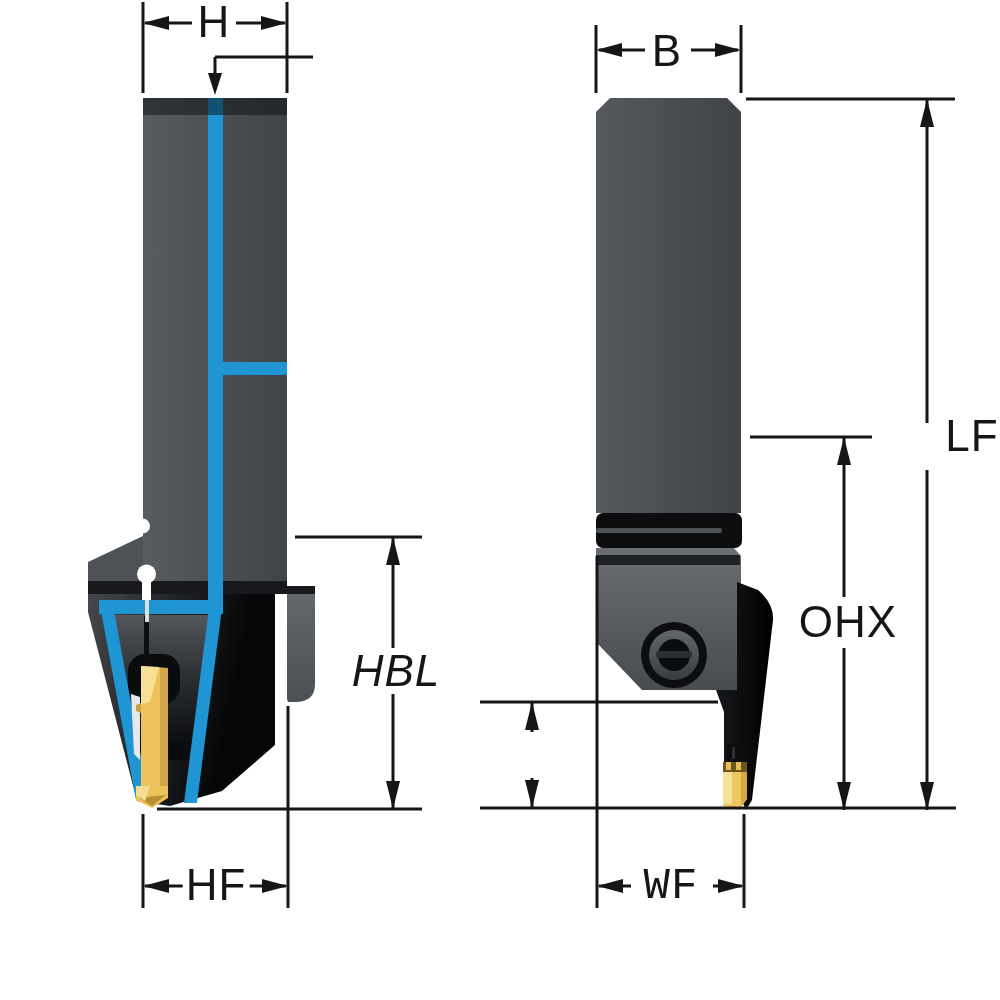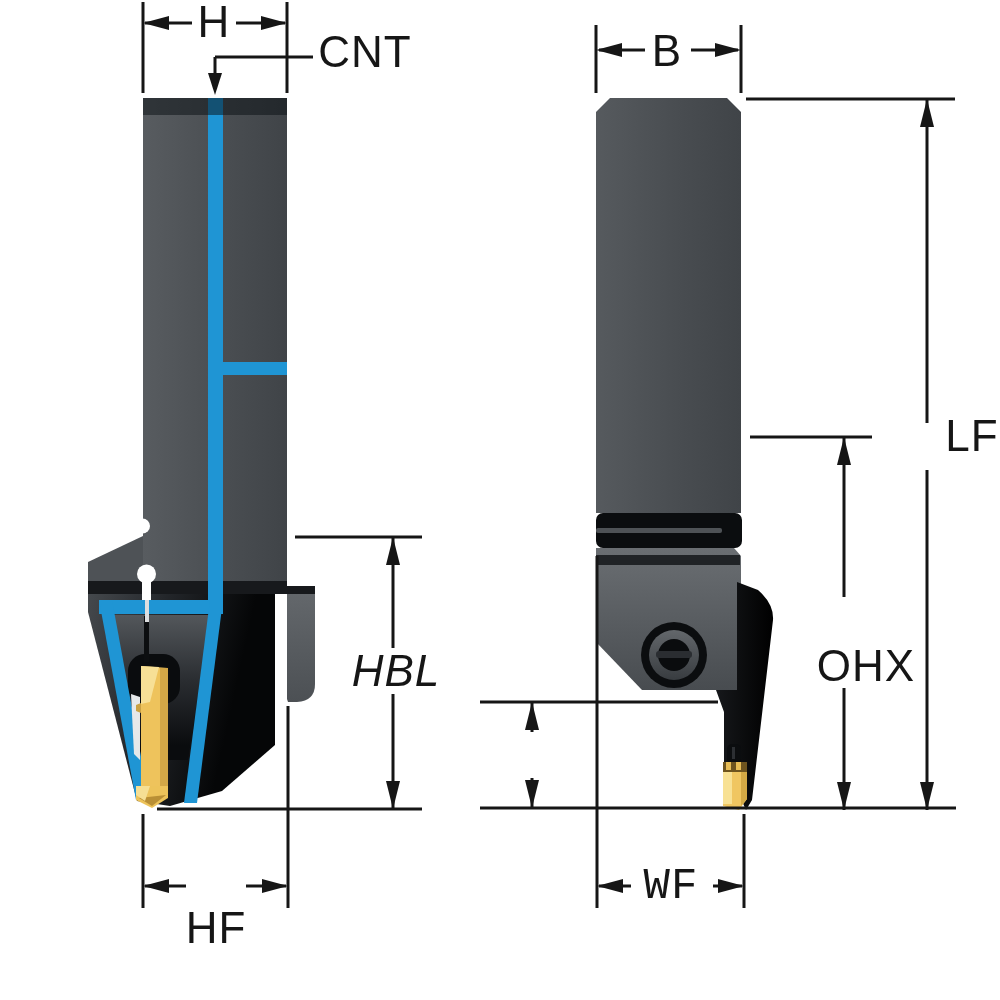--- a/index.html
+++ b/index.html
@@ -191,21 +191,20 @@
   </g>
 
   <g>
     <path class="dim" d="M597,556 V908 M744,814 V908 M599,886 H631 M713,886 H742"></path>
     <polygon class="dimfill" points="597,886 623,879 623,893"></polygon>
     <polygon class="dimfill" points="744,886 718,879 718,893"></polygon>
   </g>
 </svg>
 
   <div class="dim-label" style="left:214px;top:22px;">H</div>
-  <div class="dim-label" style="left:365px;top:52px;">CNT</div>
   <div class="dim-label" style="left:667px;top:51px;">B</div>
   <div class="dim-label" style="left:928px;top:436px;margin-left:44px;">LF</div>
-  <div class="dim-label" style="left:866px;top:622px;margin-top:44px;">OHX</div>
+  <div class="dim-label" style="left:848px;top:622px;">OHX</div>
   <div class="dim-label" style="left:396px;top:671px;font-style:italic;">HBL</div>
-  <div class="dim-label" style="left:216px;top:928px;text-align:right;">HF</div>
+  <div class="dim-label" style="left:216px;top:885px;text-align:right;">HF</div>
   <div class="dim-label" style="left:671px;top:886px;font-family:Liberation Mono, monospace;">WF</div>
 
 </div>
 
 </body></html>

